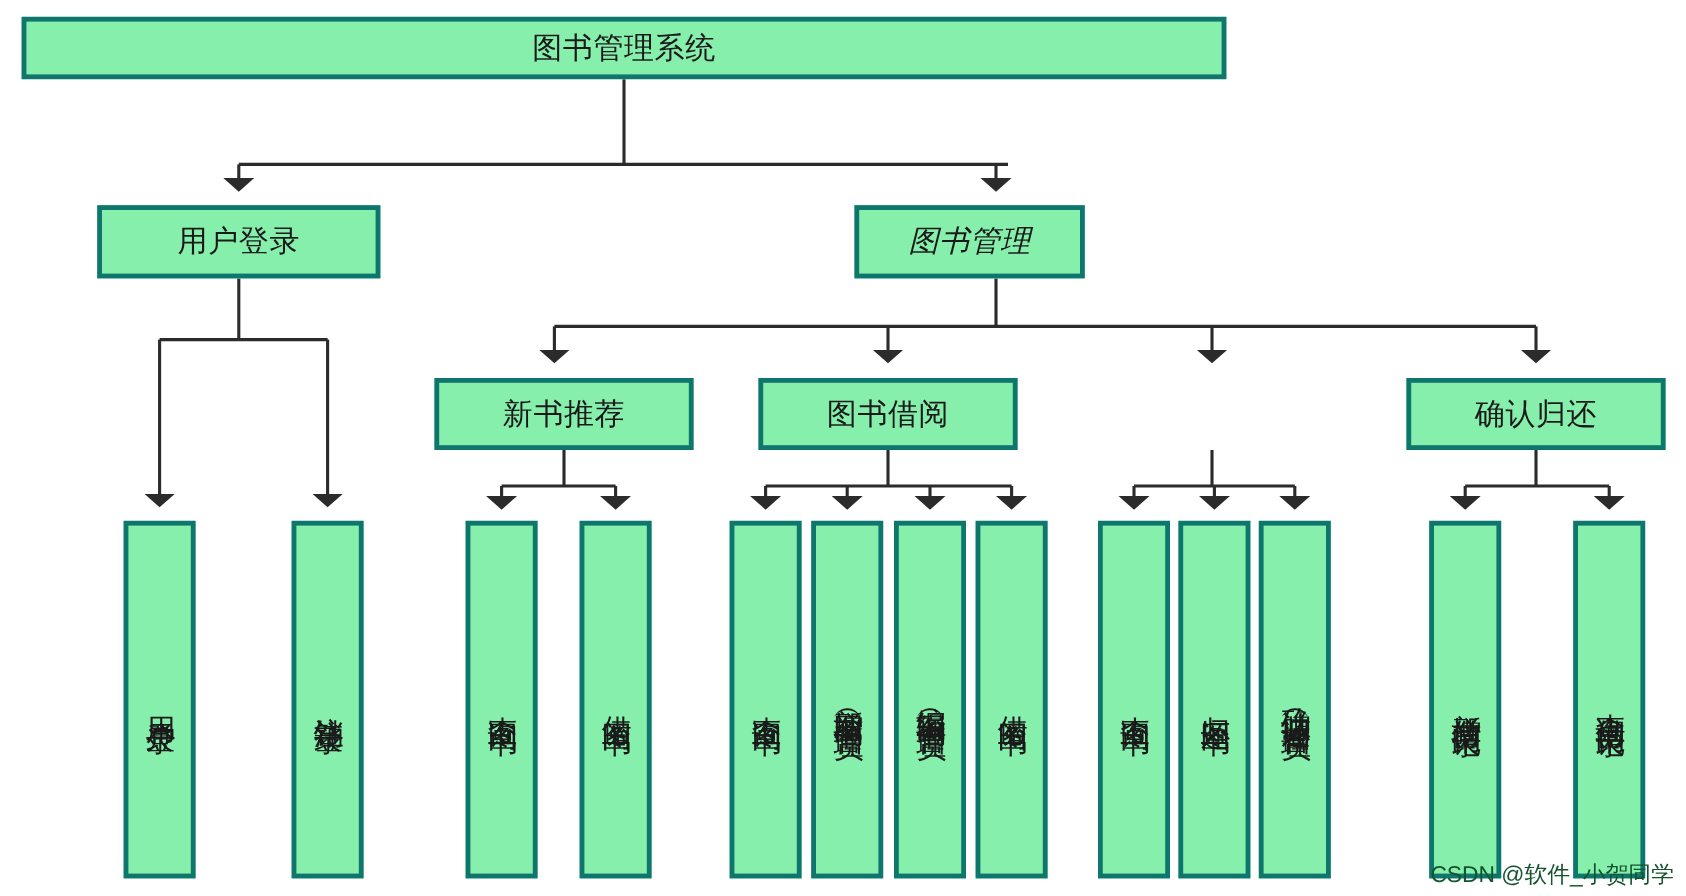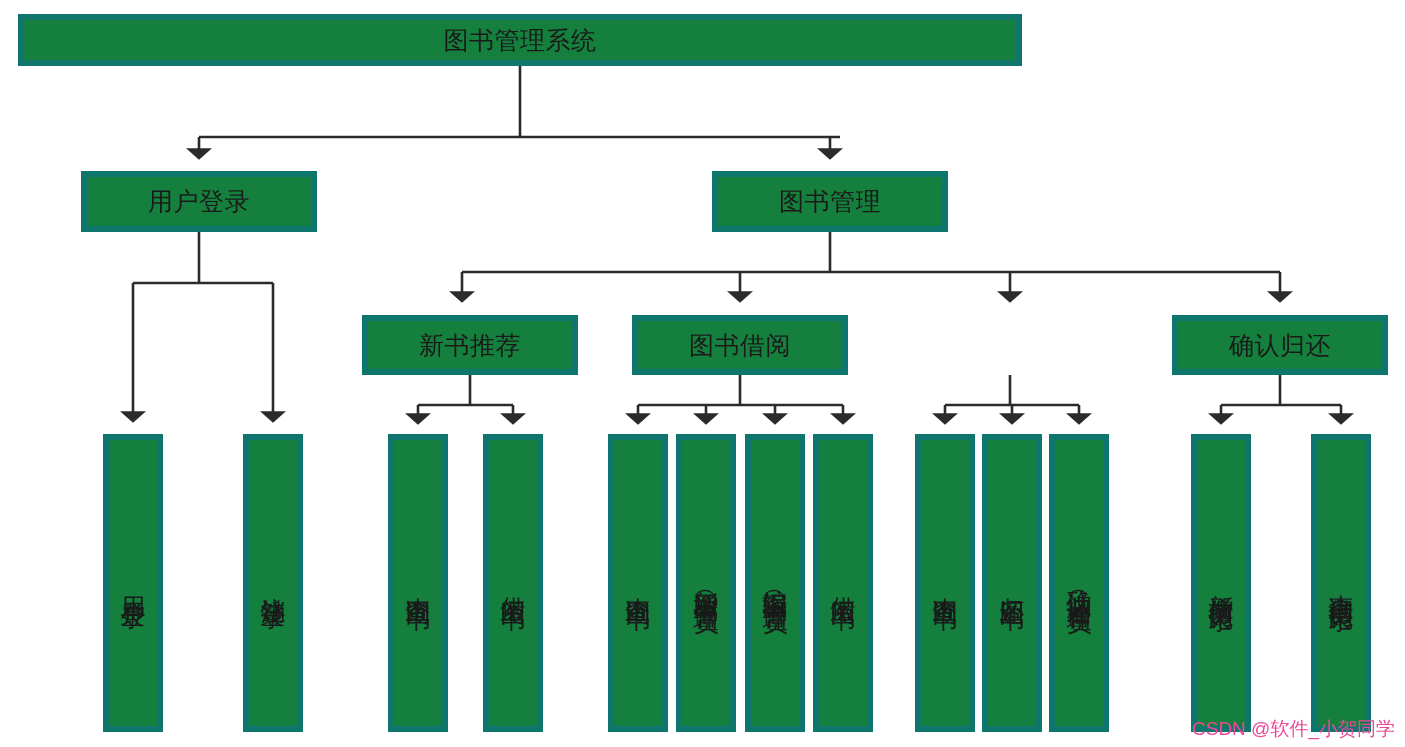--- a/index.html
+++ b/index.html
@@ -20,22 +20,22 @@
   #edges {
     position: absolute;
     left: 0;
     top: 0;
     width: 1405px;
     height: 747px;
   }
   .node {
     position: absolute;
     box-sizing: border-box;
-    background: #15803d;
-    border: 6px solid #0f766e;
+    background: #86efac;
+    border: 4px solid #0f766e;
     display: flex;
     align-items: center;
     justify-content: center;
     overflow: hidden;
   }
   .node-label {
     font-family: "Liberation Sans", "DejaVu Sans", sans-serif;
     color: #1a1a1a;
     line-height: 1.08;
     white-space: nowrap;
@@ -56,21 +56,21 @@
     text-orientation: upright;
     font-size: 25px;
     letter-spacing: 3px;
     white-space: nowrap;
     text-align: center;
   }
   .watermark {
     position: absolute;
     font-family: "Liberation Sans", "DejaVu Sans", sans-serif;
     font-size: 19px;
-    color: #ec4899;
+    color: #14532d;
     white-space: nowrap;
     pointer-events: none;
   }
 </style>
 </head>
 <body>
 
 <div id="canvas">
 
   <svg id="edges" viewBox="0 0 1405 747" xmlns="http://www.w3.org/2000/svg">
@@ -123,21 +123,21 @@
     </g>
   </svg>
 
   <div class="node root horiz" style="left:18px; top:14px; width:1004px; height:52px;">
     <span class="node-label">图书管理系统</span>
   </div>
 
   <div class="node horiz" style="left:81px; top:171px; width:236px; height:61px;">
     <span class="node-label">用户登录</span>
   </div>
-  <div class="node horiz" style="left:712px; top:171px; width:236px; height:61px;">
+  <div class="node horiz" style="left:712px; top:171px; width:192px; height:61px;font-style:italic;">
     <span class="node-label">图书管理</span>
   </div>
 
   <div class="node horiz" style="left:362px; top:315px; width:216px; height:60px;text-align:center;">
     <span class="node-label">新书推荐</span>
   </div>
   <div class="node horiz" style="left:632px; top:315px; width:216px; height:60px;">
     <span class="node-label">图书借阅</span>
   </div>
   <div class="node horiz" style="left:1172px; top:315px; width:216px; height:60px;">

